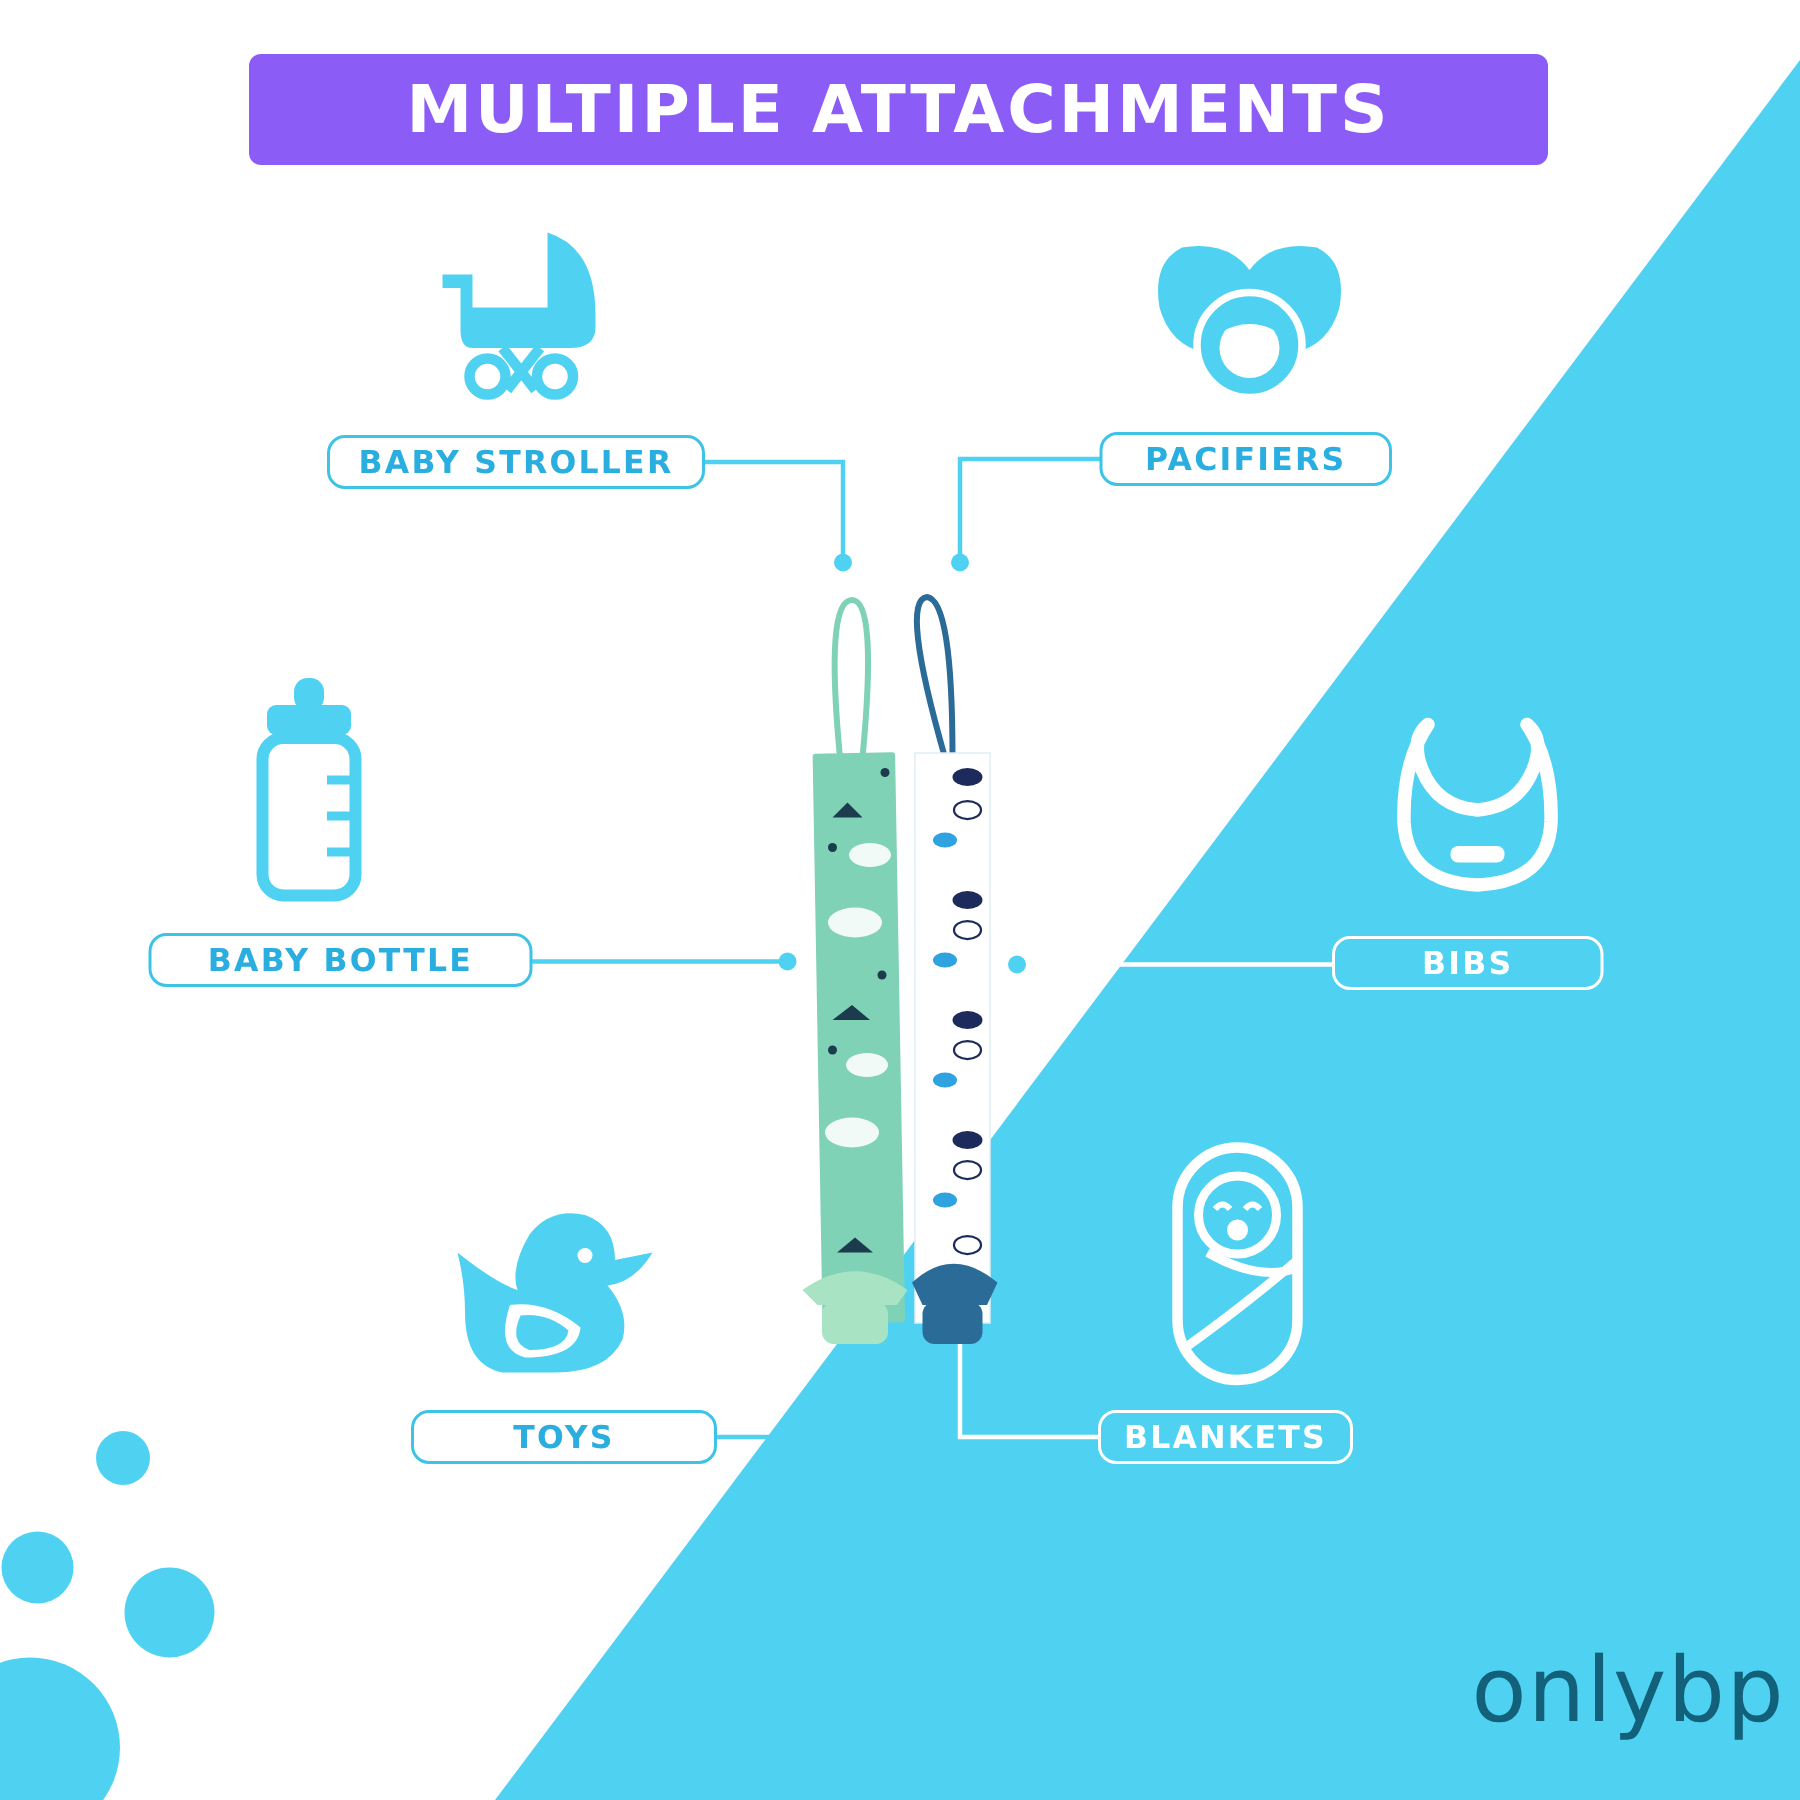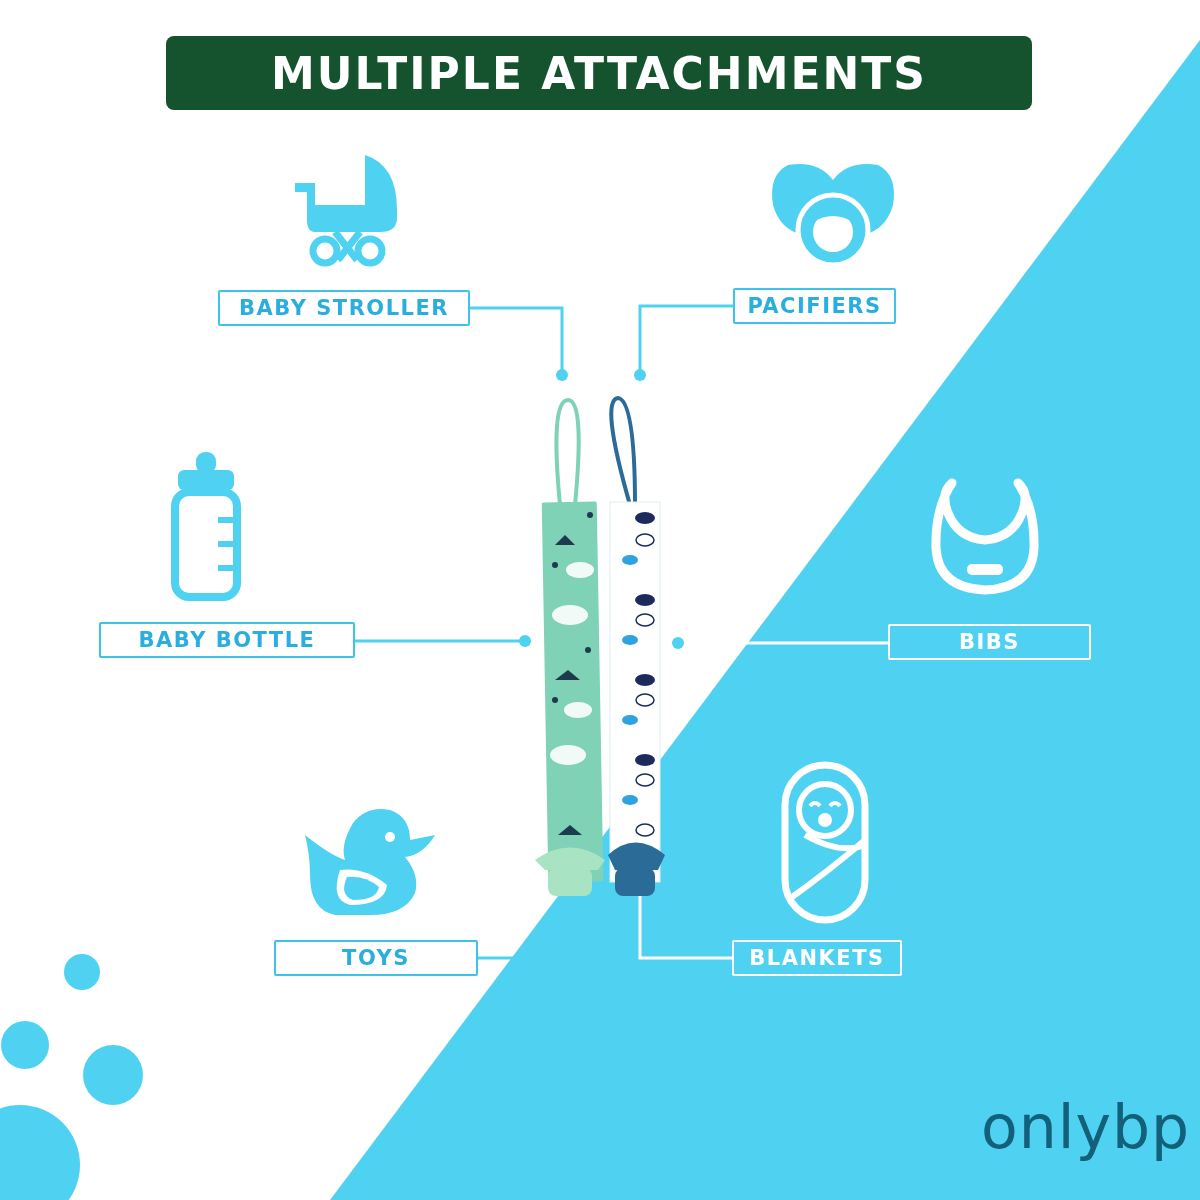--- a/index.html
+++ b/index.html
@@ -1,20 +1,20 @@
 <!DOCTYPE html>
 <html><head>
 <meta charset="utf-8">
 <style>
   html, body { margin:0; padding:0; }
   body { width:1200px; height:1200px; position:relative; overflow:hidden; background:#ffffff; font-family:"Liberation Sans", sans-serif; }
   .bg-diag { position:absolute; left:0; top:0; width:1200px; height:1200px; }
-  .title-bar { position:absolute; left:166px; top:36px; width:866px; height:74px; background:#14532d; border-radius:8px; display:flex; align-items:center; justify-content:center; }
+  .title-bar { position:absolute; left:166px; top:36px; width:866px; height:74px; background:#8b5cf6; border-radius:8px; display:flex; align-items:center; justify-content:center; }
   .title-text { color:#fff; font-size:44px; font-weight:bold; letter-spacing:2px; font-family:"DejaVu Sans", sans-serif; }
-  .label { position:absolute; height:36px; border:2px solid #3cc3e6; border-radius:2px; display:flex; align-items:center; justify-content:center; font-family:"DejaVu Sans", sans-serif; font-size:21px; font-weight:bold; letter-spacing:1.5px; box-sizing:border-box; }
+  .label { position:absolute; height:36px; border:2px solid #3cc3e6; border-radius:12px; display:flex; align-items:center; justify-content:center; font-family:"DejaVu Sans", sans-serif; font-size:21px; font-weight:bold; letter-spacing:1.5px; box-sizing:border-box; }
   .label.light { color:#2aaee0; background:#fff; }
   .label.dark { color:#fff; border-color:#ffffff; background:transparent; }
   .icon { position:absolute; }
   .connectors { position:absolute; left:0; top:0; width:1200px; height:1200px; pointer-events:none; }
   .brand { position:absolute; left:940px; top:1092px; font-family:"DejaVu Sans", sans-serif; font-size:60px; color:#12607a; letter-spacing:1px;margin-left:41px; }
   .strap { position:absolute; }
 </style>
 </head>
 <body>
 
@@ -141,19 +141,19 @@
       <ellipse cx="115" cy="230" rx="9" ry="6"></ellipse>
       <ellipse cx="115" cy="310" rx="9" ry="6"></ellipse>
       <ellipse cx="115" cy="390" rx="9" ry="6"></ellipse>
       <ellipse cx="115" cy="440" rx="9" ry="6"></ellipse>
   </g>
   <path d="M78,465 Q105,440 135,465 L128,480 L85,480 Z" fill="#2b6b98"></path>
   <rect x="85" y="478" width="40" height="28" rx="8" fill="#2b6b98"></rect>
 </svg>
 
 <div class="label light" style="left:218px;top:290px;width:252px;">BABY STROLLER</div>
-<div class="label light" style="left:733px;top:288px;width:163px;">PACIFIERS</div>
+<div class="label light" style="left:733px;top:288px;width:195px;">PACIFIERS</div>
 <div class="label light" style="left:99px;top:622px;width:256px;">BABY BOTTLE</div>
-<div class="label dark" style="left:888px;top:624px;width:203px;">BIBS</div>
+<div class="label dark" style="left:888px;top:624px;width:181px;">BIBS</div>
 <div class="label light" style="left:274px;top:940px;width:204px;">TOYS</div>
 <div class="label dark" style="left:732px;top:940px;width:170px;">BLANKETS</div>
 
 <div class="brand">onlybp</div>
 
 </body></html>

